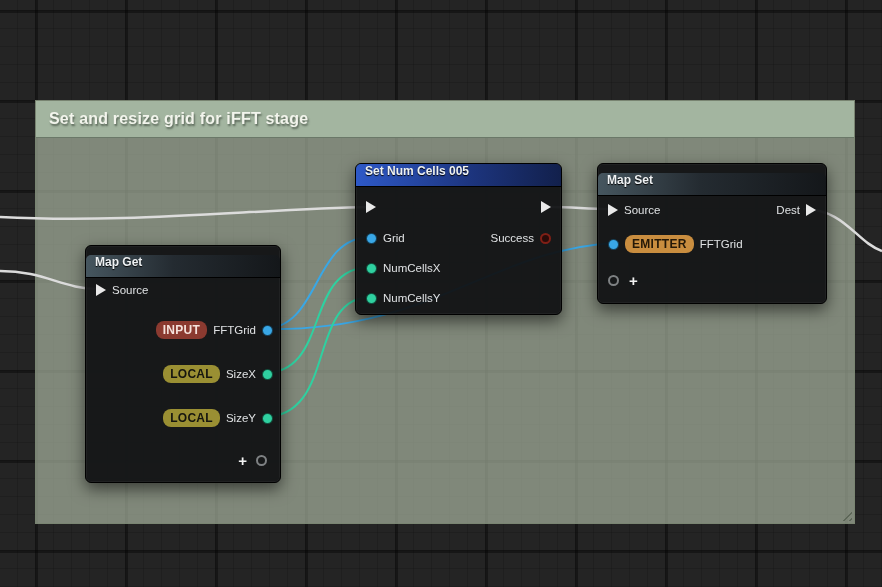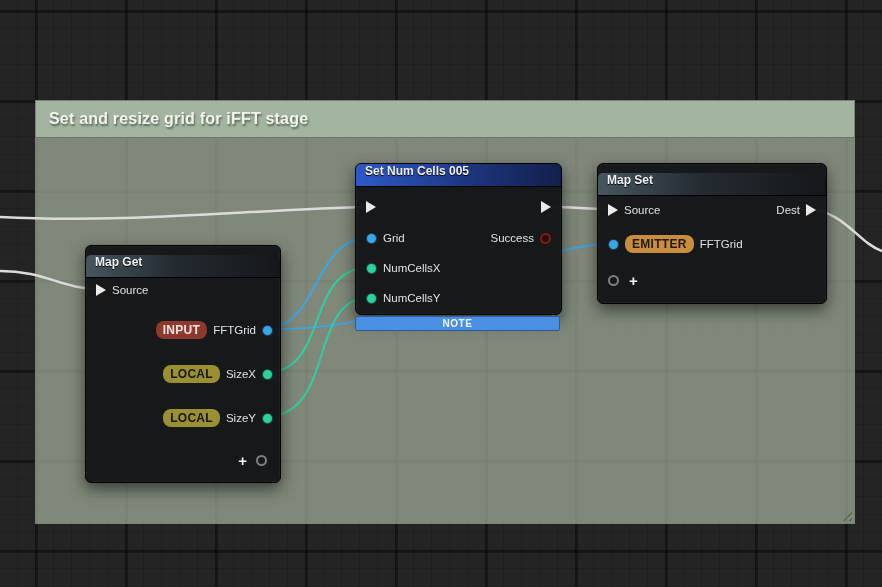--- a/index.html
+++ b/index.html
@@ -131,23 +131,20 @@
     <div class="row" style="top:124px">
       <span class="pin pin-green"></span>
       <span class="pin-label">NumCellsY</span>
     </div>
     <div class="row" style="top:94px">
       <span class="pin pin-green"></span>
       <span class="pin-label">NumCellsX</span>
     </div>
   </div>
 
-  <div class="note-bar">
-    <span>NOTE</span>
-  </div>
 
   <div class="node" style="left:597px;top:163px;width:228px;height:139px">
     <div class="node-header hdr-gray">
       <span class="node-title">Map Set</span>
     </div>
     <div class="row between" style="top:36px">
       <span class="grp">
         <span class="exec-pin"></span>
         <span class="pin-label">Source</span>
       </span>

